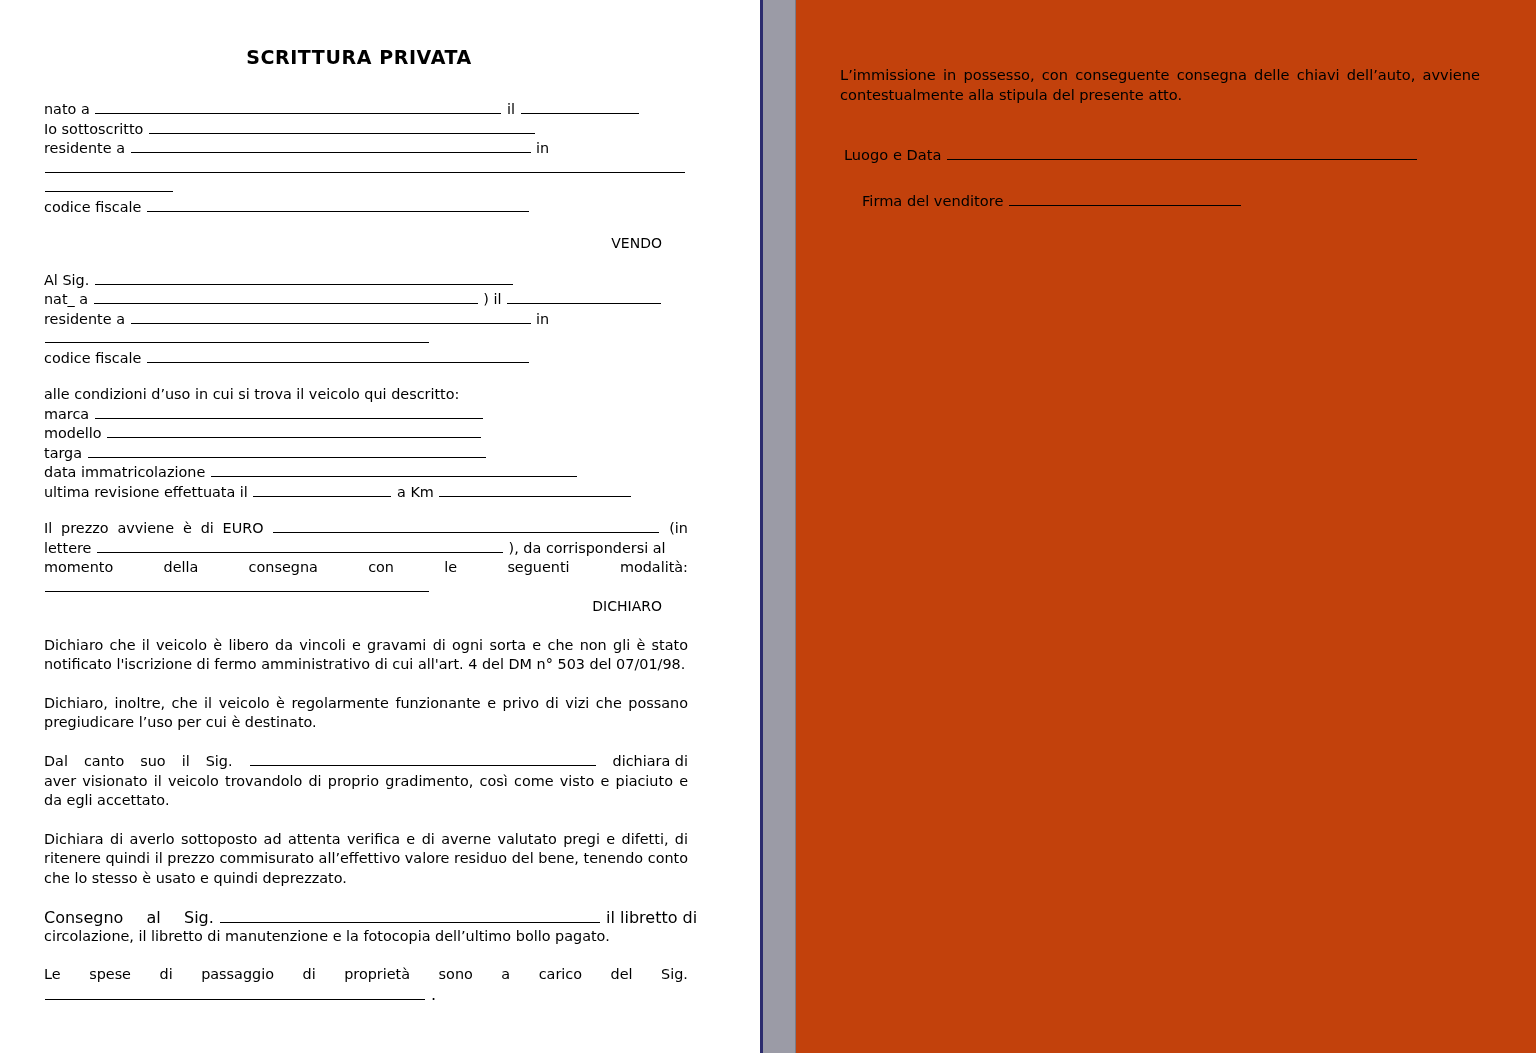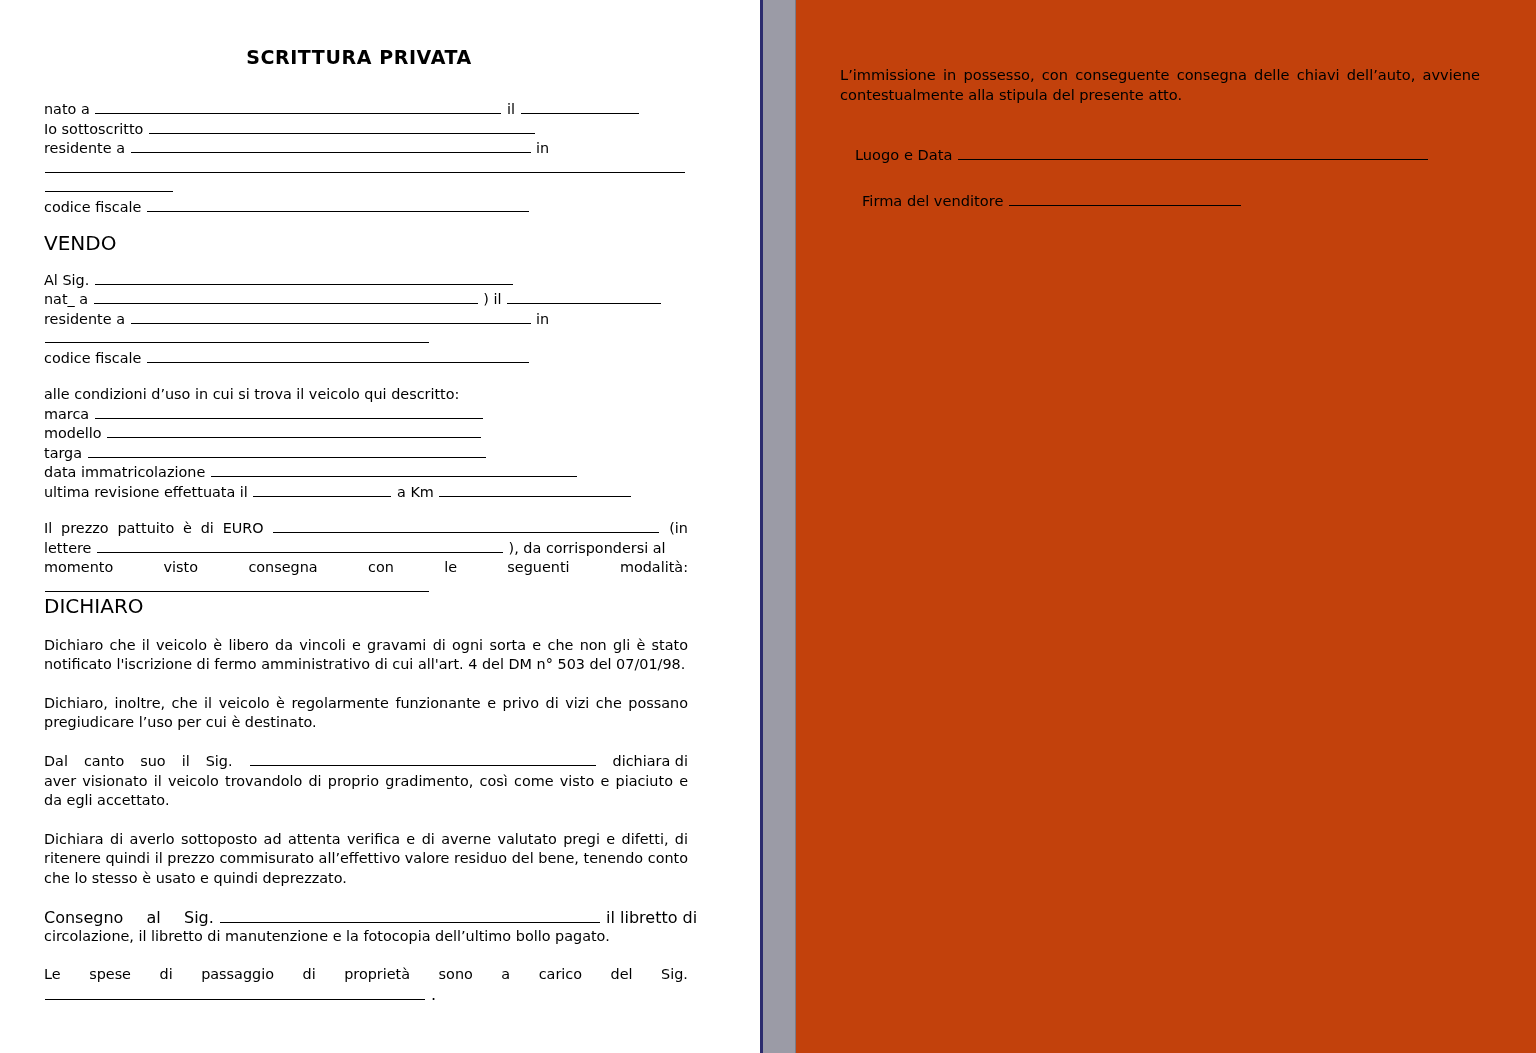--- a/index.html
+++ b/index.html
@@ -56,22 +56,22 @@
     letter-spacing: 0.6px;
     margin: 18px 0 0 0;
     padding-right: 14px;
   }
 
   .blk {
     font-size: 14.4px;
     line-height: 19.5px;
   }
   .center-word {
-    text-align: left;
-    font-size: 20px;
+    text-align: right;
+    font-size: 14px;
     line-height: 19.5px;
   }
   .gap-sm { height: 10px; }
   .gap-md { height: 17px; }
   .gap-lg { height: 22px; }
 
   .row { white-space: nowrap; }
 
   
   .ul {
@@ -209,35 +209,35 @@
         <span class="ul" style="width:192px"></span>
       </div>
     </div>
 
     <div class="gap-md"></div>
 
     <div class="blk">
       <div class="spread">
         <span>Il</span>
         <span>prezzo</span>
-        <span>pattuito</span>
+        <span>avviene</span>
         <span>è</span>
         <span>di</span>
         <span>EURO</span>
         <span class="ul" style="width:386px"></span>
         <span>(in</span>
       </div>
       <div class="row">
         <span>lettere</span>
         <span class="ul" style="width:406px"></span>
         <span>), da corrispondersi al</span>
       </div>
       <div class="spread">
         <span>momento</span>
-        <span>visto</span>
+        <span>della</span>
         <span>consegna</span>
         <span>con</span>
         <span>le</span>
         <span>seguenti</span>
         <span>modalità:</span>
       </div>
       <div class="row">
         <span class="ul" style="width:384px"></span>
       </div>
     </div>
@@ -306,21 +306,21 @@
   </div>
 
   <div class="divider"></div>
 
   <div class="sheet-right">
 
     <p class="r-intro">L’immissione in possesso, con conseguente consegna delle chiavi dell’auto, avviene contestualmente alla stipula del presente atto.</p>
 
     <div class="r-gap"></div>
 
-    <div class="r-line" style="margin-left:15px">
+    <div class="r-line" style="margin-left:4px">
       <span>Luogo e Data</span>
       <span class="ul" style="width:470px"></span>
     </div>
 
     <div class="r-gap"></div>
 
     <div class="r-line" style="margin-left:22px">
       <span>Firma del venditore</span>
       <span class="ul" style="width:232px"></span>
     </div>

